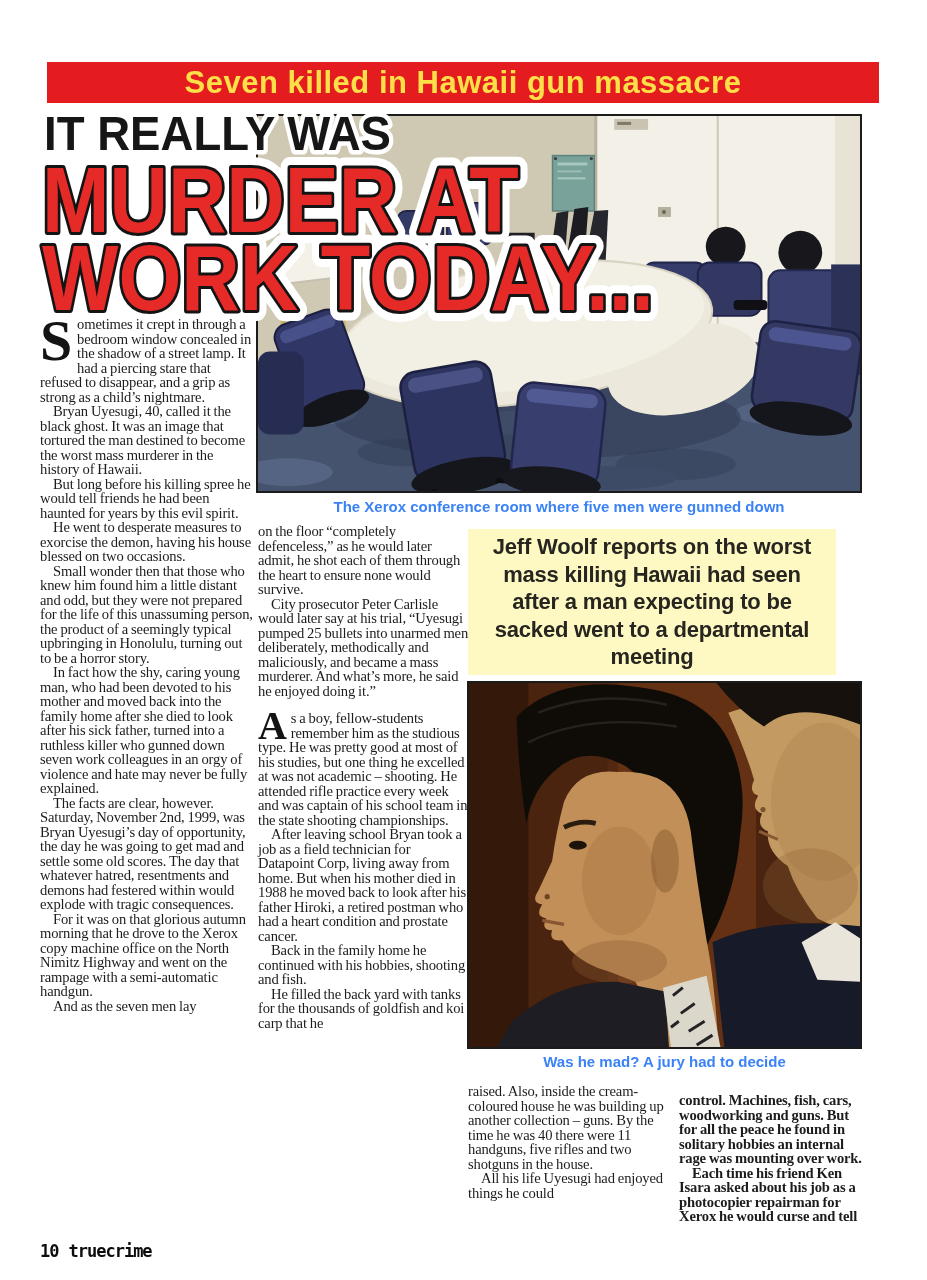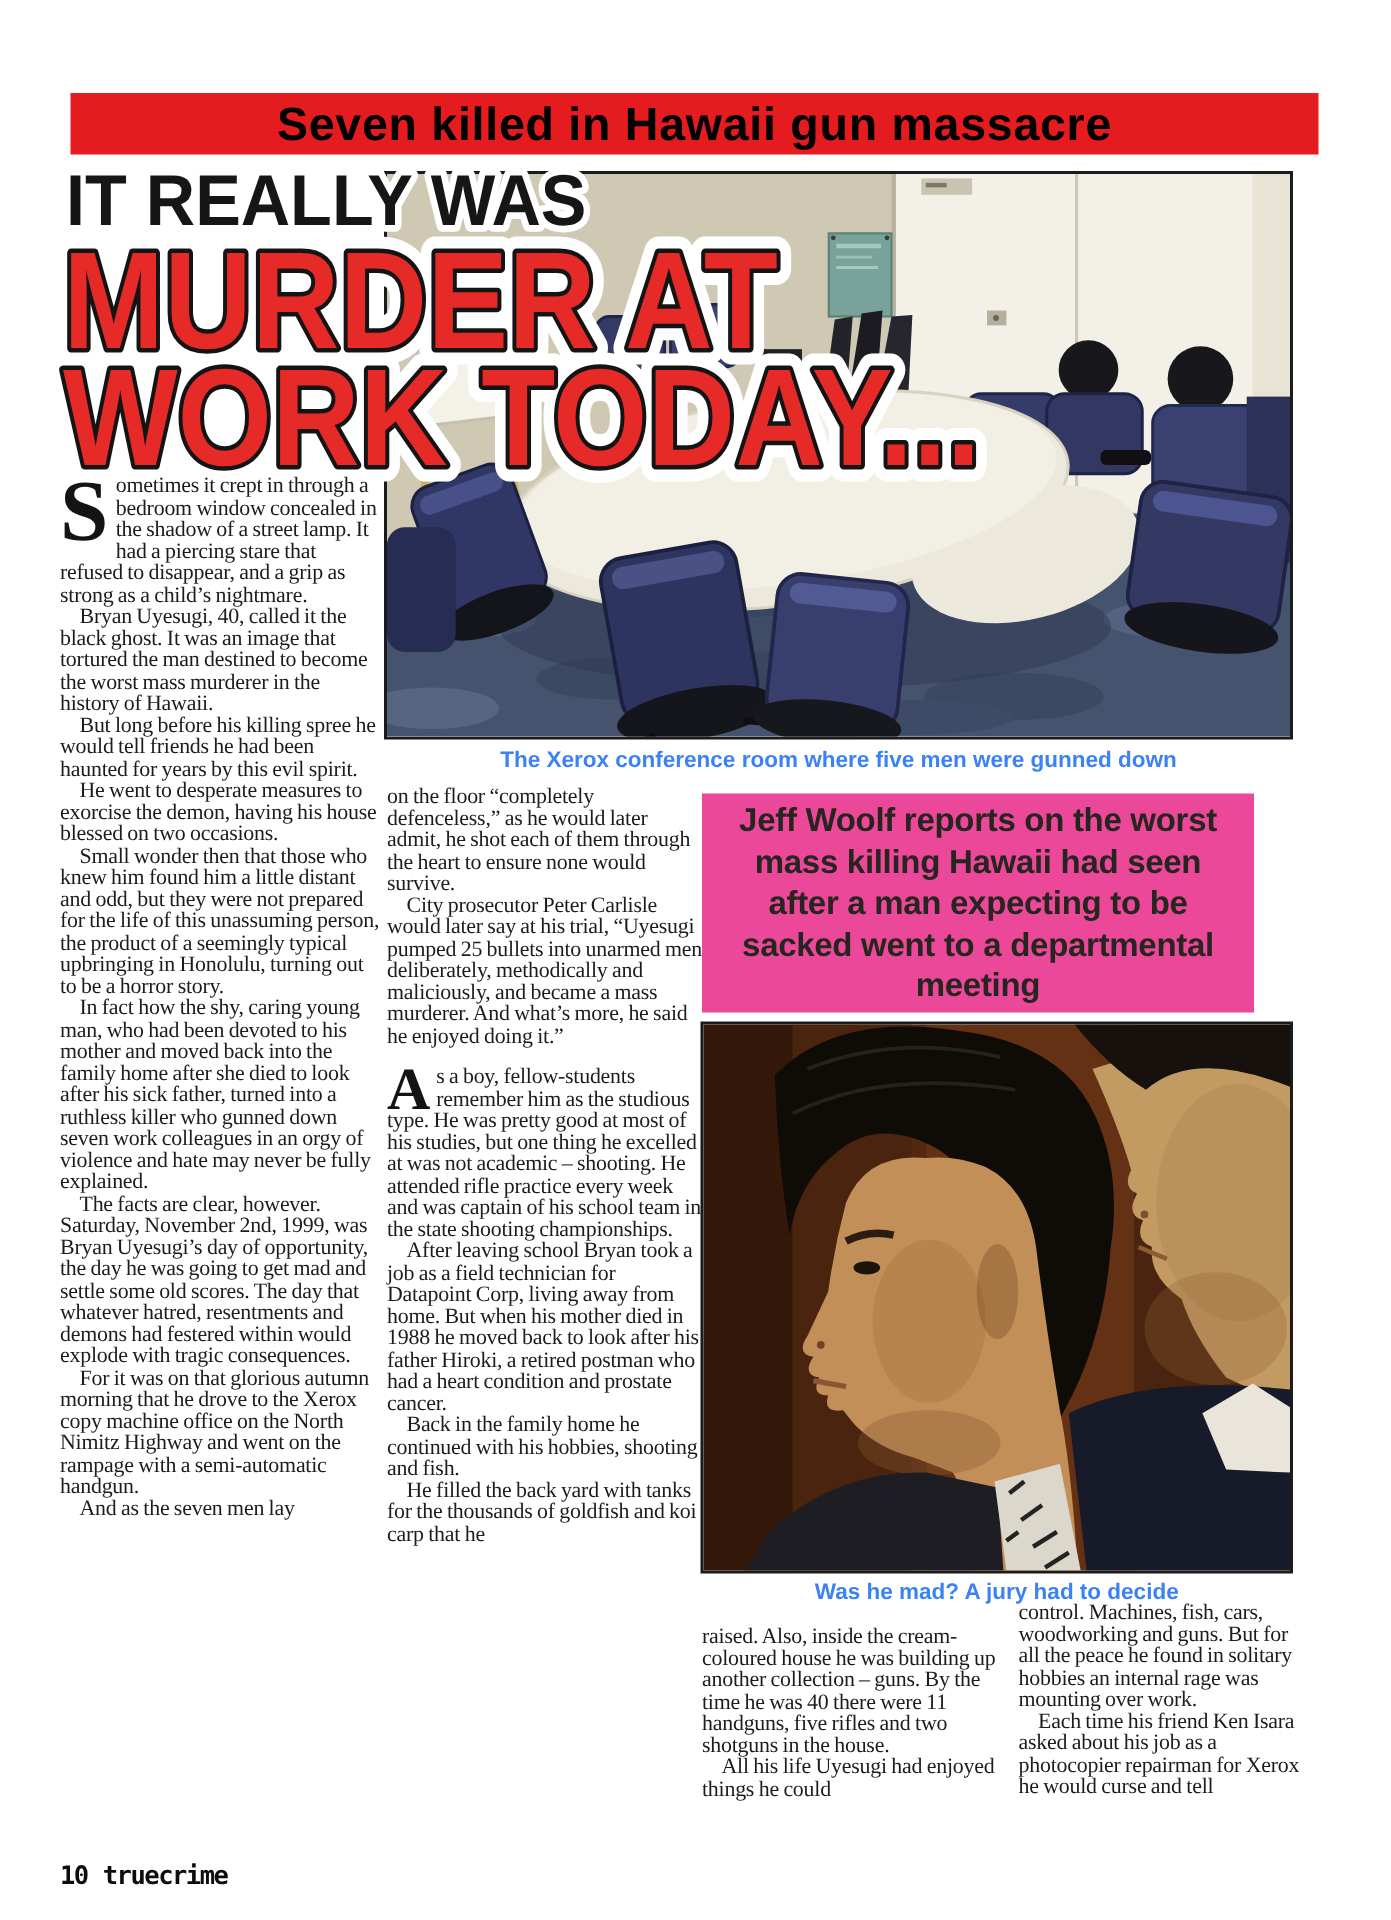--- a/index.html
+++ b/index.html
@@ -2,49 +2,49 @@
 <html><head>
 <meta charset="utf-8">
 <style>
   html,body{margin:0;padding:0;background:#ffffff;}
   .page{position:relative;width:927px;height:1280px;background:#ffffff;overflow:hidden;
         font-family:"Liberation Serif",serif;}
   
   .banner{position:absolute;left:47px;top:62px;width:832px;height:41px;background:#e41b1f;
           display:flex;align-items:center;justify-content:center;}
   .banner span{font-family:"Liberation Sans",sans-serif;font-weight:bold;font-size:31px;
-               color:#000000;letter-spacing:.5px;}
+               color:#fde047;letter-spacing:.5px;}
   
   .photo1{position:absolute;left:256px;top:114px;width:606px;height:379px;border:2px solid #1b1b1b;
           box-sizing:border-box;}
   .photo2{position:absolute;left:467px;top:681px;width:395px;height:368px;border:2px solid #1b1b1b;
           box-sizing:border-box;}
   .photo1 svg,.photo2 svg{display:block;width:100%;height:100%;}
   
   .headline{position:absolute;left:30px;top:108px;width:720px;height:250px;pointer-events:none;}
   
   .caption{position:absolute;font-family:"Liberation Sans",sans-serif;font-weight:bold;
            font-size:15px;color:#3b82f6;text-align:center;}
   .caption1{left:256px;top:498px;width:606px;}
   .caption2{left:467px;top:1053px;width:395px;}
   
-  .pullquote{position:absolute;left:468px;top:529px;width:368px;height:146px;background:#ec4899;
+  .pullquote{position:absolute;left:468px;top:529px;width:368px;height:146px;background:#fef9c3;
              display:flex;align-items:center;justify-content:center;box-sizing:border-box;padding:4px 10px;}
   .pullquote div{font-family:"Liberation Sans",sans-serif;font-weight:bold;font-size:22px;
                  line-height:27.5px;color:#26251f;text-align:center;letter-spacing:-0.2px;}
   
   .col{position:absolute;font-size:14.6px;line-height:14.5px;color:#1c1c1c;
        letter-spacing:-0.15px;word-spacing:-0.5px;}
   .col p{margin:0;}
   .col p.indent{text-indent:13px;}
   .col p.mt{margin-top:13px;}
   .col1{left:40px;top:317px;width:213px;}
   .col2{left:258px;top:524px;width:211px;}
   .col3{left:468px;top:1084px;width:201px;}
-  .col4{left:679px;top:1068px;width:188px;}
+  .col4{left:679px;top:1093px;width:188px;font-weight:bold;}
   .dropcap{float:left;font-weight:bold;color:#141414;font-size:58px;line-height:44px;
            padding:2px 5px 0 0;}
   .dropcap.sm{font-size:40px;line-height:28px;padding:1px 4px 0 0;}
   
   .footer{position:absolute;left:40px;top:1241px;font-family:"DejaVu Sans Mono",monospace;
           font-weight:bold;font-size:17px;color:#0d0d0d;letter-spacing:-1px;}
   .footer .pnum{margin-right:10px;}
 </style>
 </head>
 <body>

